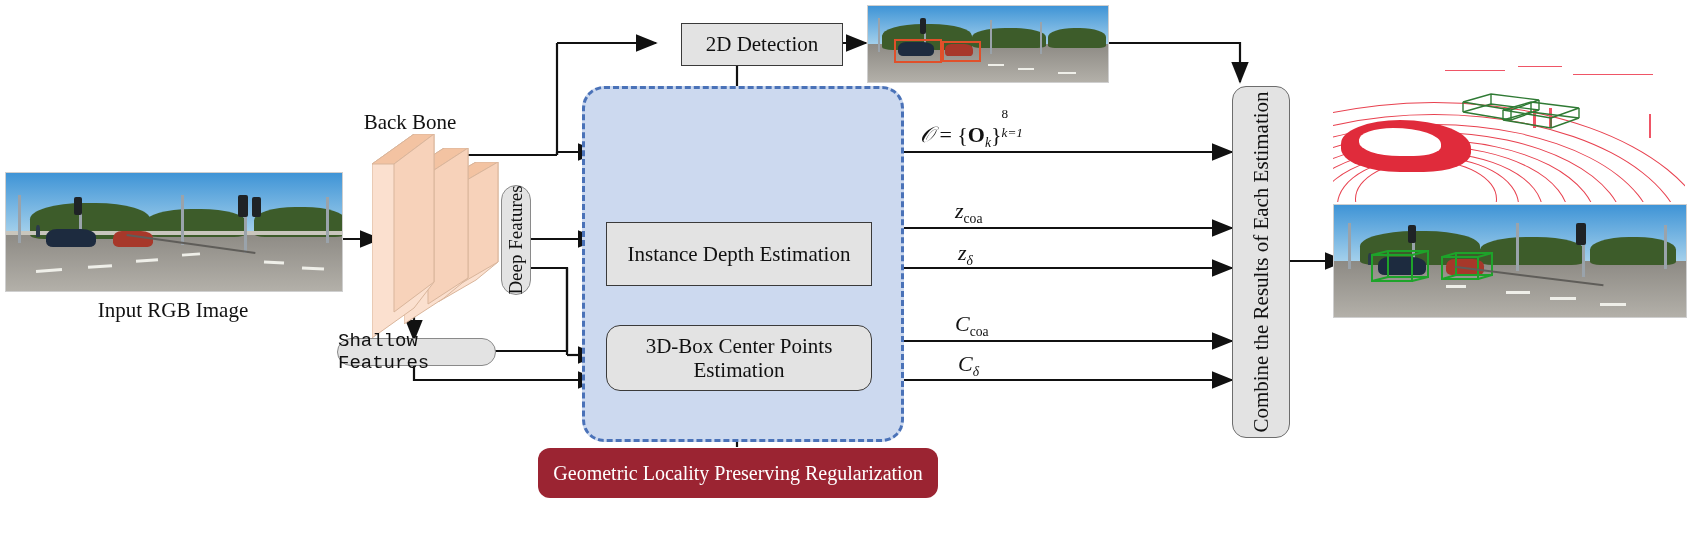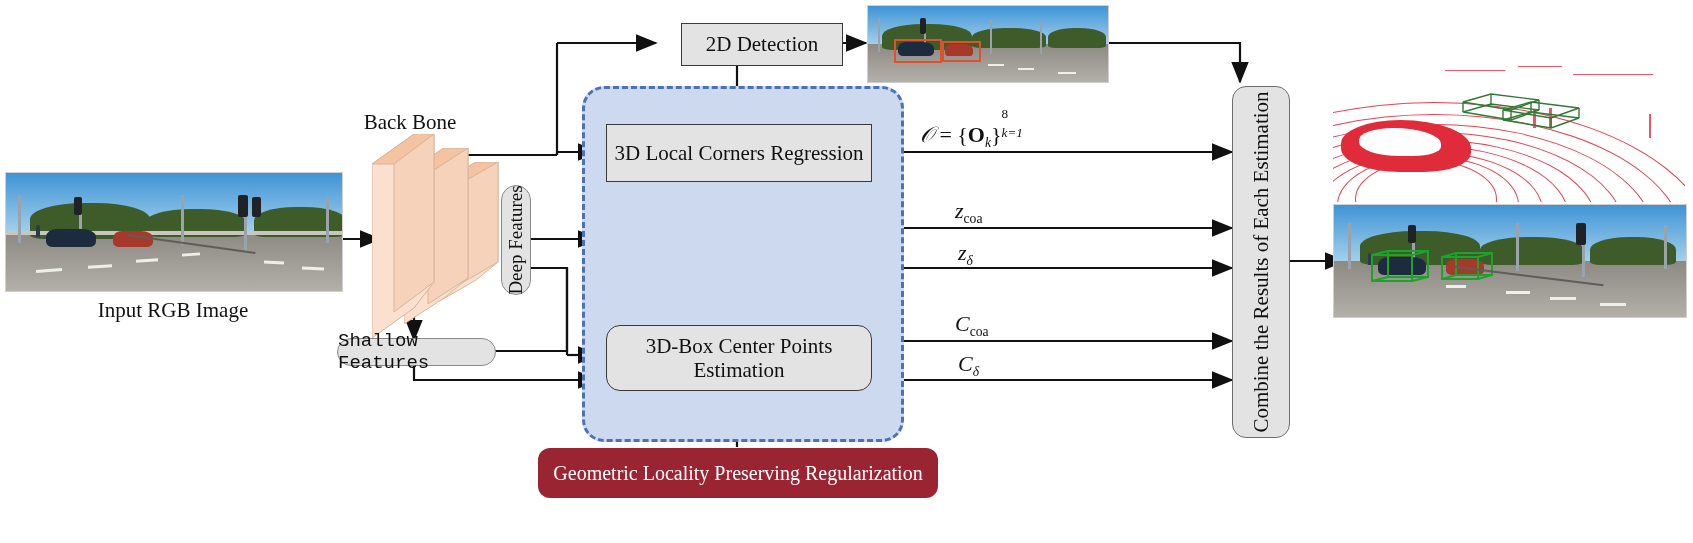--- a/index.html
+++ b/index.html
@@ -213,24 +213,24 @@
     <div class="tlight" style="left:52px; top:12px; width:6px; height:16px;"></div>
     <div class="car" style="left:30px; top:36px; width:36px; height:14px; background:#1d2b3f;"></div>
     <div class="car" style="left:77px; top:38px; width:28px; height:12px; background:#a7382a;"></div>
     <div class="bbox2d" style="left:26px; top:33px; width:44px; height:20px;"></div>
     <div class="bbox2d" style="left:74px; top:35px; width:35px; height:17px;"></div>
     <div class="dash" style="left:120px; top:58px; width:16px; height:2px;"></div>
     <div class="dash" style="left:150px; top:62px; width:16px; height:2px;"></div>
     <div class="dash" style="left:190px; top:66px; width:18px; height:2px;"></div>
   </div>
 
-  <div class="abs gbox" style="left:606px; top:124px; width:264px; height:56px;">
-    <span>3D Local Corners Regression</span>
-  </div>
-
+
+  <div class="abs gbox" style="left:606px; top:222px; width:264px; height:62px;">
+    <span>Instance Depth Estimation</span>
+  </div>
 
   <div class="abs gbox" style="left:606px; top:325px; width:264px; height:64px;border-radius:14px;">
     <span style="padding:0 16px;">3D-Box Center Points Estimation</span>
   </div>
 
   <div class="abs redbox" style="left:538px; top:448px; width:400px; height:50px;">
     <span>Geometric Locality Preserving Regularization</span>
   </div>
 
   <div class="abs math" style="left:920px; top:122px;">

